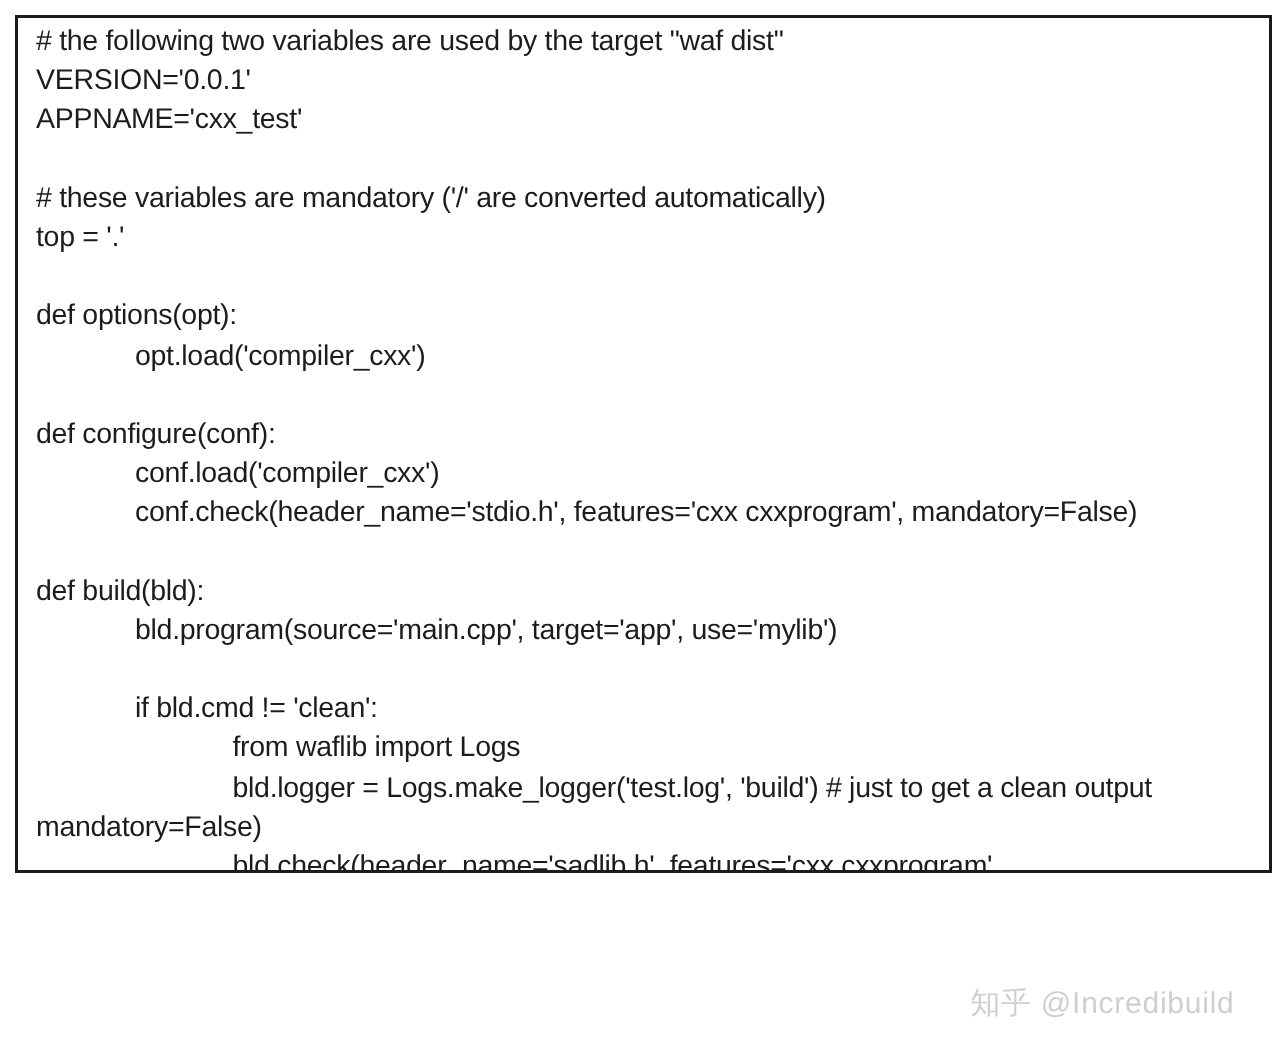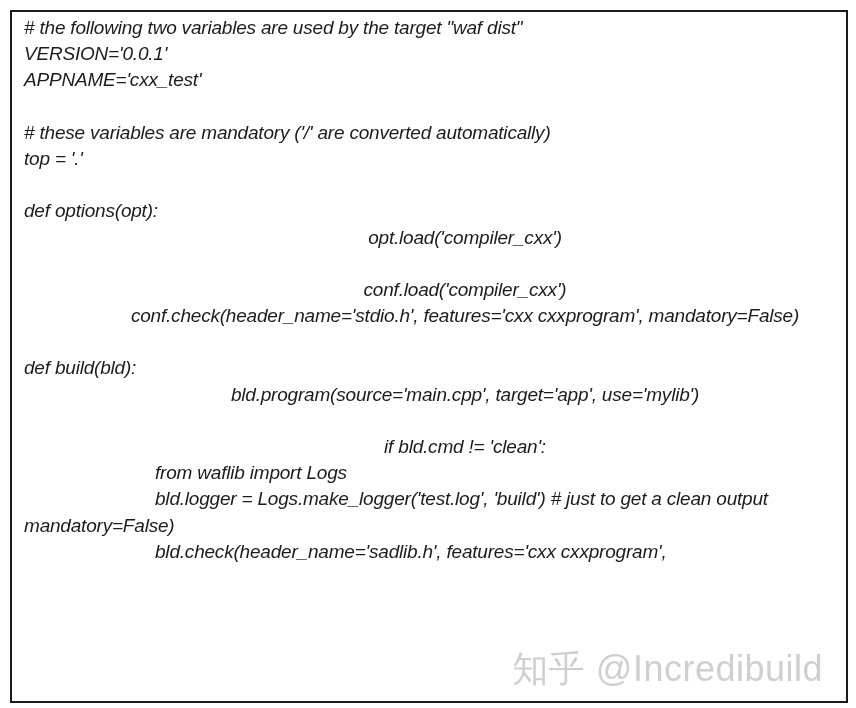--- a/index.html
+++ b/index.html
@@ -10,42 +10,41 @@
   }
   .stage {
     position: relative;
     width: 856px; height: 708px;
     background: #ffffff;
     overflow: hidden;
   }
   .code-box {
     position: absolute;
     left: 10px; top: 10px;
-    width: 838px; height: 693px;
+    width: 838px; height: 572px;
     background: #ffffff;
     border: 2px solid #1b1b1b;
     padding: 3px 6px 0 12px;
     overflow: hidden;
-    font-style: italic;
   }
   .code-line {
     height: 26.2px;
     line-height: 26.2px;
     font-size: 19px;
     letter-spacing: -0.2px;
     color: #1c1c1c;
     white-space: pre;
   }
-  .indent-1 { padding-left: 66px; text-align: center; }
+  .indent-1 { padding-left: 66px; }
   .indent-2 { padding-left: 131px; }
   .watermark {
     position: absolute;
     top: 653px;
     right: 33px;
-    font-size: 36px;
+    font-size: 20px;
     line-height: 32px;
     color: #cfcfcf;
     letter-spacing: 0.5px;
     white-space: nowrap;
   }
 </style>
 </head>
 <body>
 
 <div class="stage">
@@ -54,20 +53,21 @@
     <div class="code-line indent-0"># the following two variables are used by the target "waf dist"</div>
     <div class="code-line indent-0">VERSION='0.0.1'</div>
     <div class="code-line indent-0">APPNAME='cxx_test'</div>
     <div class="code-line indent-0"></div>
     <div class="code-line indent-0"># these variables are mandatory ('/' are converted automatically)</div>
     <div class="code-line indent-0">top = '.'</div>
     <div class="code-line indent-0"></div>
     <div class="code-line indent-0">def options(opt):</div>
     <div class="code-line indent-1">opt.load('compiler_cxx')</div>
     <div class="code-line indent-0"></div>
+    <div class="code-line indent-0">def configure(conf):</div>
     <div class="code-line indent-1">conf.load('compiler_cxx')</div>
     <div class="code-line indent-1">conf.check(header_name='stdio.h', features='cxx cxxprogram', mandatory=False)</div>
     <div class="code-line indent-0"></div>
     <div class="code-line indent-0">def build(bld):</div>
     <div class="code-line indent-1">bld.program(source='main.cpp', target='app', use='mylib')</div>
     <div class="code-line indent-0"></div>
     <div class="code-line indent-1">if bld.cmd != 'clean':</div>
     <div class="code-line indent-2">from waflib import Logs</div>
     <div class="code-line indent-2">bld.logger = Logs.make_logger('test.log', 'build') # just to get a clean output</div>
     <div class="code-line indent-0">mandatory=False)</div>

